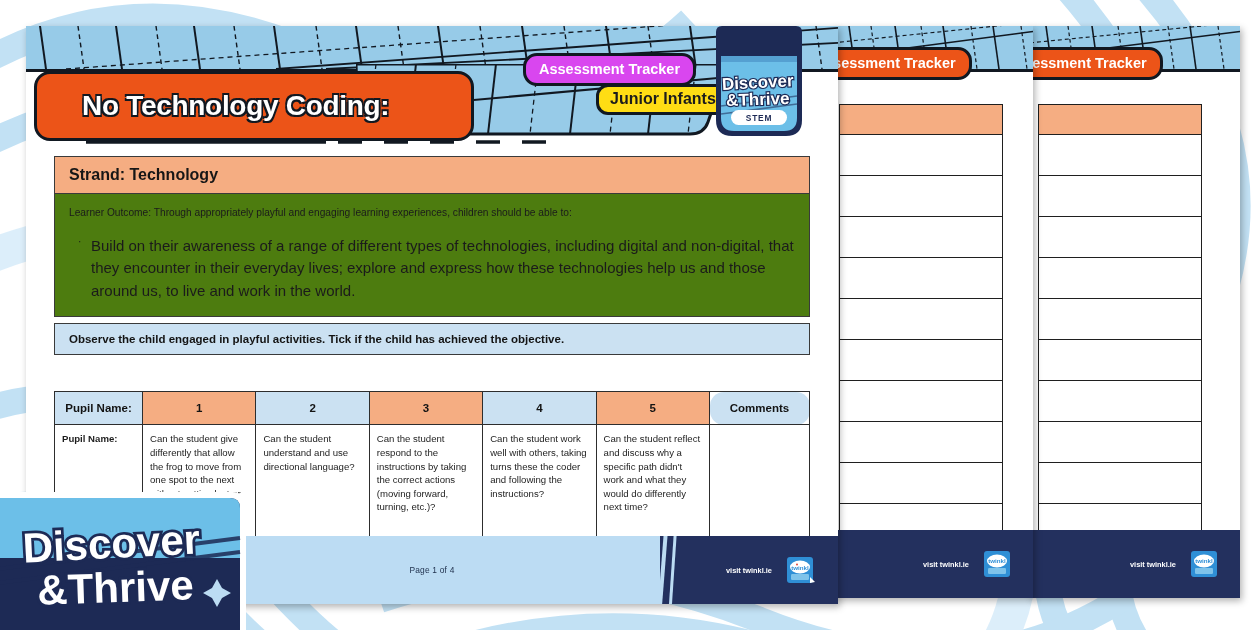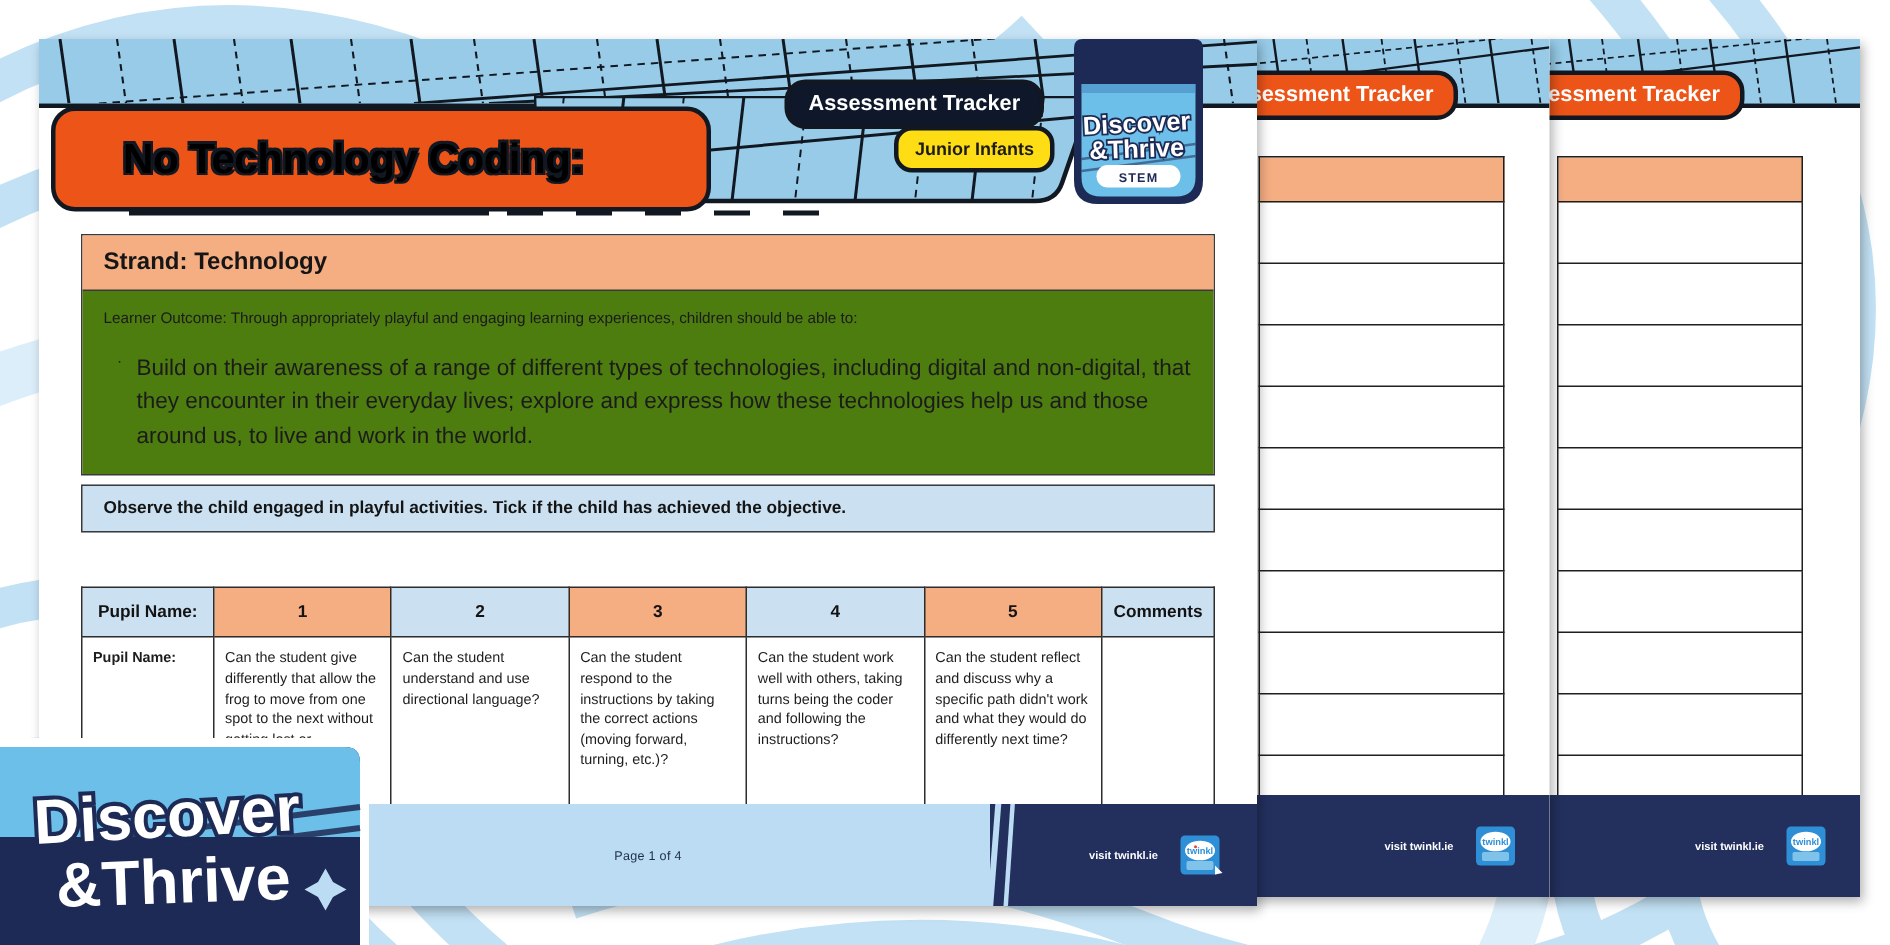--- a/index.html
+++ b/index.html
@@ -63,21 +63,21 @@
     border: 3px solid #111821;
     border-radius: 16px;
     display: flex;
     align-items: center;
     padding-left: 32px;
     z-index: 6;
   }
   .title-text {
     font-size: 28px;
     font-weight: bold;
-    color: #000000;
+    color: #ffffff;
     letter-spacing: -0.3px;
     text-shadow:
       -1.6px -1.6px 0 #111821,  1.6px -1.6px 0 #111821,
       -1.6px  1.6px 0 #111821,  1.6px  1.6px 0 #111821;
     white-space: nowrap;
     padding-left: 13px;
   }
 
   
   .road {
@@ -85,40 +85,40 @@
     left: 60px; top: 110px;
     width: 540px; height: 14px;
     z-index: 5;
   }
 
   
   .badge-assessment {
     position: absolute;
     left: 497px; top: 27px;
     padding: 4px 13px 5px;
-    background: #0f172a;
+    background: #d946ef;
     border: 3px solid #111821;
     border-radius: 14px;
     z-index: 7;
   }
   .badge-assessment span {
     font-size: 14.5px; font-weight: bold; color: #ffffff;
     white-space: nowrap;
   }
   .badge-year {
     position: absolute;
     left: 570px; top: 58px;
     padding: 3px 11px 4px;
     background: #ffdd14;
     border: 3px solid #111821;
     border-radius: 12px;
     z-index: 7;
   }
   .badge-year span {
-    font-size: 12px; font-weight: bold; color: #1c1c1c;
+    font-size: 16px; font-weight: bold; color: #1c1c1c;
     white-space: nowrap;
   }
 
   
   .stem-logo {
     position: absolute;
     left: 680px; top: 0px;
     width: 106px; height: 115px;
     z-index: 8;
   }
@@ -178,21 +178,21 @@
     height: 33px;
     text-align: center;
     font-size: 11.5px;
     font-weight: bold;
     color: #131313;
     vertical-align: middle;
   }
   .th-name { background: #cbe1f2; width: 88px; }
   .th-odd  { background: #f5ad82; }
   .th-even { background: #cbe1f2; }
-  .th-comments { background: #cbe1f2; width: 75px; }
+  .th-comments { background: #cbe1f2; width: 100px; border-radius: 14px; }
 
   .tracker td {
     height: 148px;
     padding: 7px 6px 6px 7px;
     font-size: 9.6px;
     line-height: 1.42;
     color: #1d1d1d;
     background: #ffffff;
   }
   .td-name { font-size: 11.4px; font-weight: bold; padding-top: 8px; }
@@ -557,21 +557,21 @@
             <th class="th-odd">5</th>
             <th class="th-comments">Comments</th>
           </tr>
         </thead>
         <tbody>
           <tr>
             <td class="td-name">Pupil Name:</td>
             <td>Can the student give differently that allow the frog to move from one spot to the next without getting lost or confused?</td>
             <td>Can the student understand and use directional language?</td>
             <td>Can the student respond to the instructions by taking the correct actions (moving forward, turning, etc.)?</td>
-            <td>Can the student work well with others, taking turns being the coder and following the instructions?</td>
+            <td>Can the student work well with others, taking turns these the coder and following the instructions?</td>
             <td>Can the student reflect and discuss why a specific path didn't work and what they would do differently next time?</td>
             <td></td>
           </tr>
         </tbody>
       </table>
     </div>
 
     <div class="footer">
       <div class="footer-page">Page 1 of 4</div>
       <div class="footer-dark">

